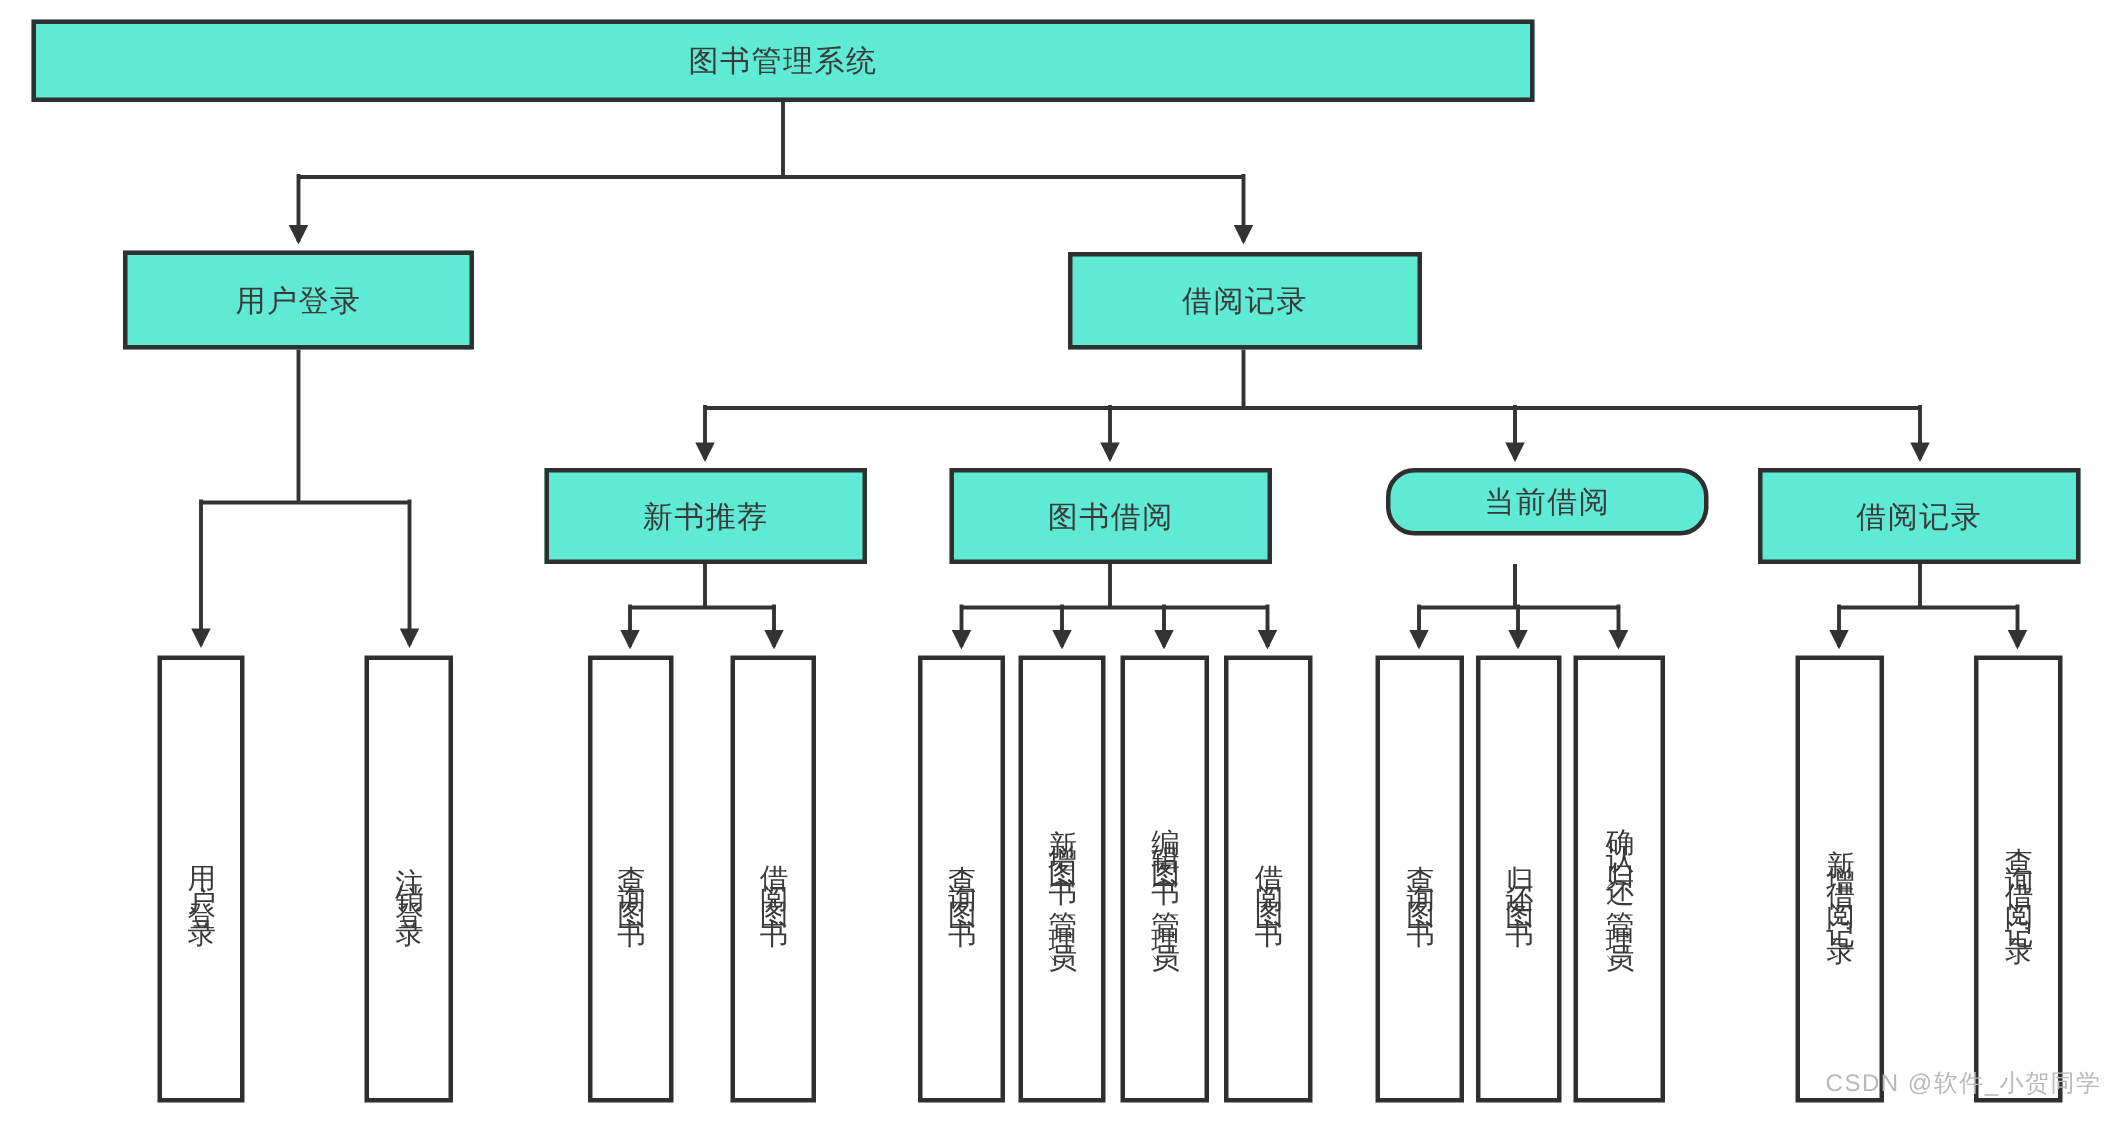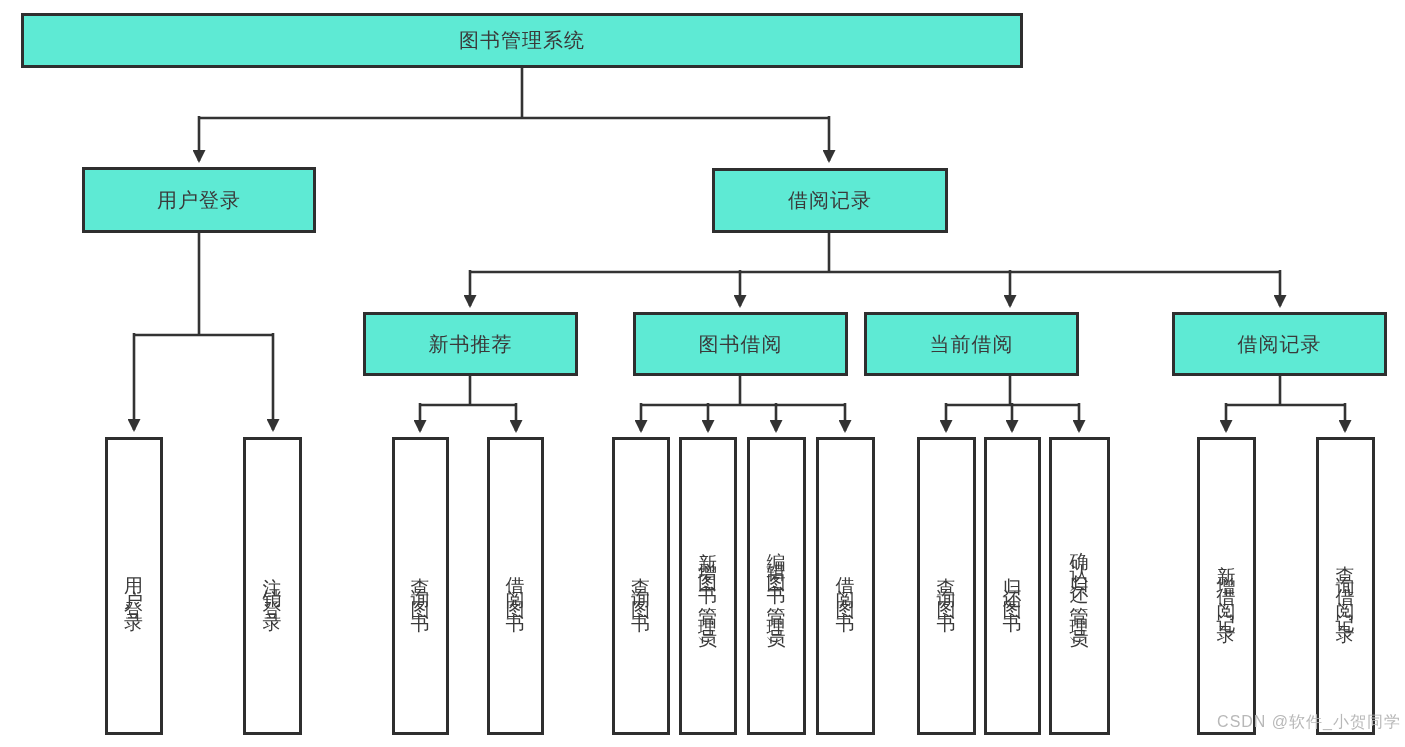--- a/index.html
+++ b/index.html
@@ -114,21 +114,21 @@
   <div class="node" style="left:712px;top:168px;width:236px;height:65px;">
     <span>借阅记录</span>
   </div>
 
   <div class="node" style="left:633px;top:312px;width:215px;height:64px;">
     <span>图书借阅</span>
   </div>
   <div class="node" style="left:363px;top:312px;width:215px;height:64px;">
     <span>新书推荐</span>
   </div>
-  <div class="node" style="left:864px;top:312px;width:215px;height:64px;">
+  <div class="node" style="left:924px;top:312px;width:215px;height:45px;border-radius:19px;">
     <span>当前借阅</span>
   </div>
   <div class="node" style="left:1172px;top:312px;width:215px;height:64px;text-align:center;">
     <span>借阅记录</span>
   </div>
 
   <div class="leaf" style="left:105px;top:437px;width:58px;height:298px;">
     <span class="vtext">用户登录</span>
   </div>
   <div class="leaf" style="left:243px;top:437px;width:59px;height:298px;">

